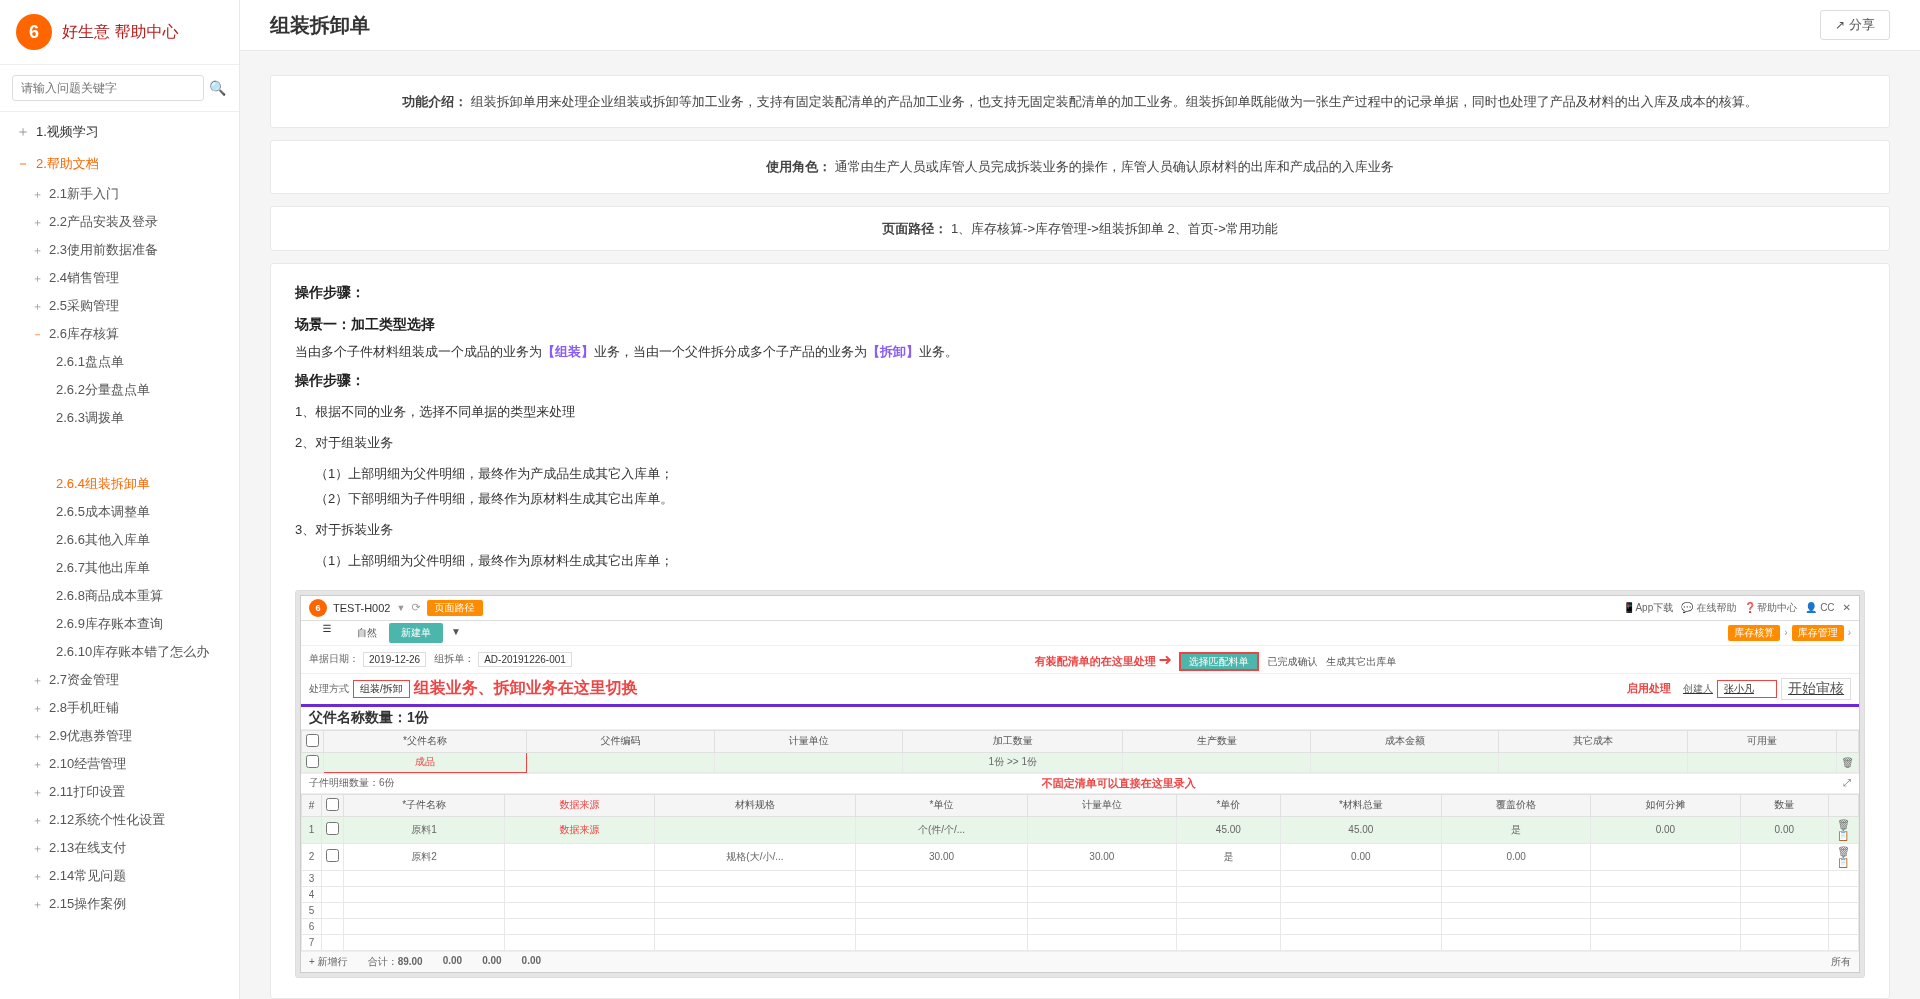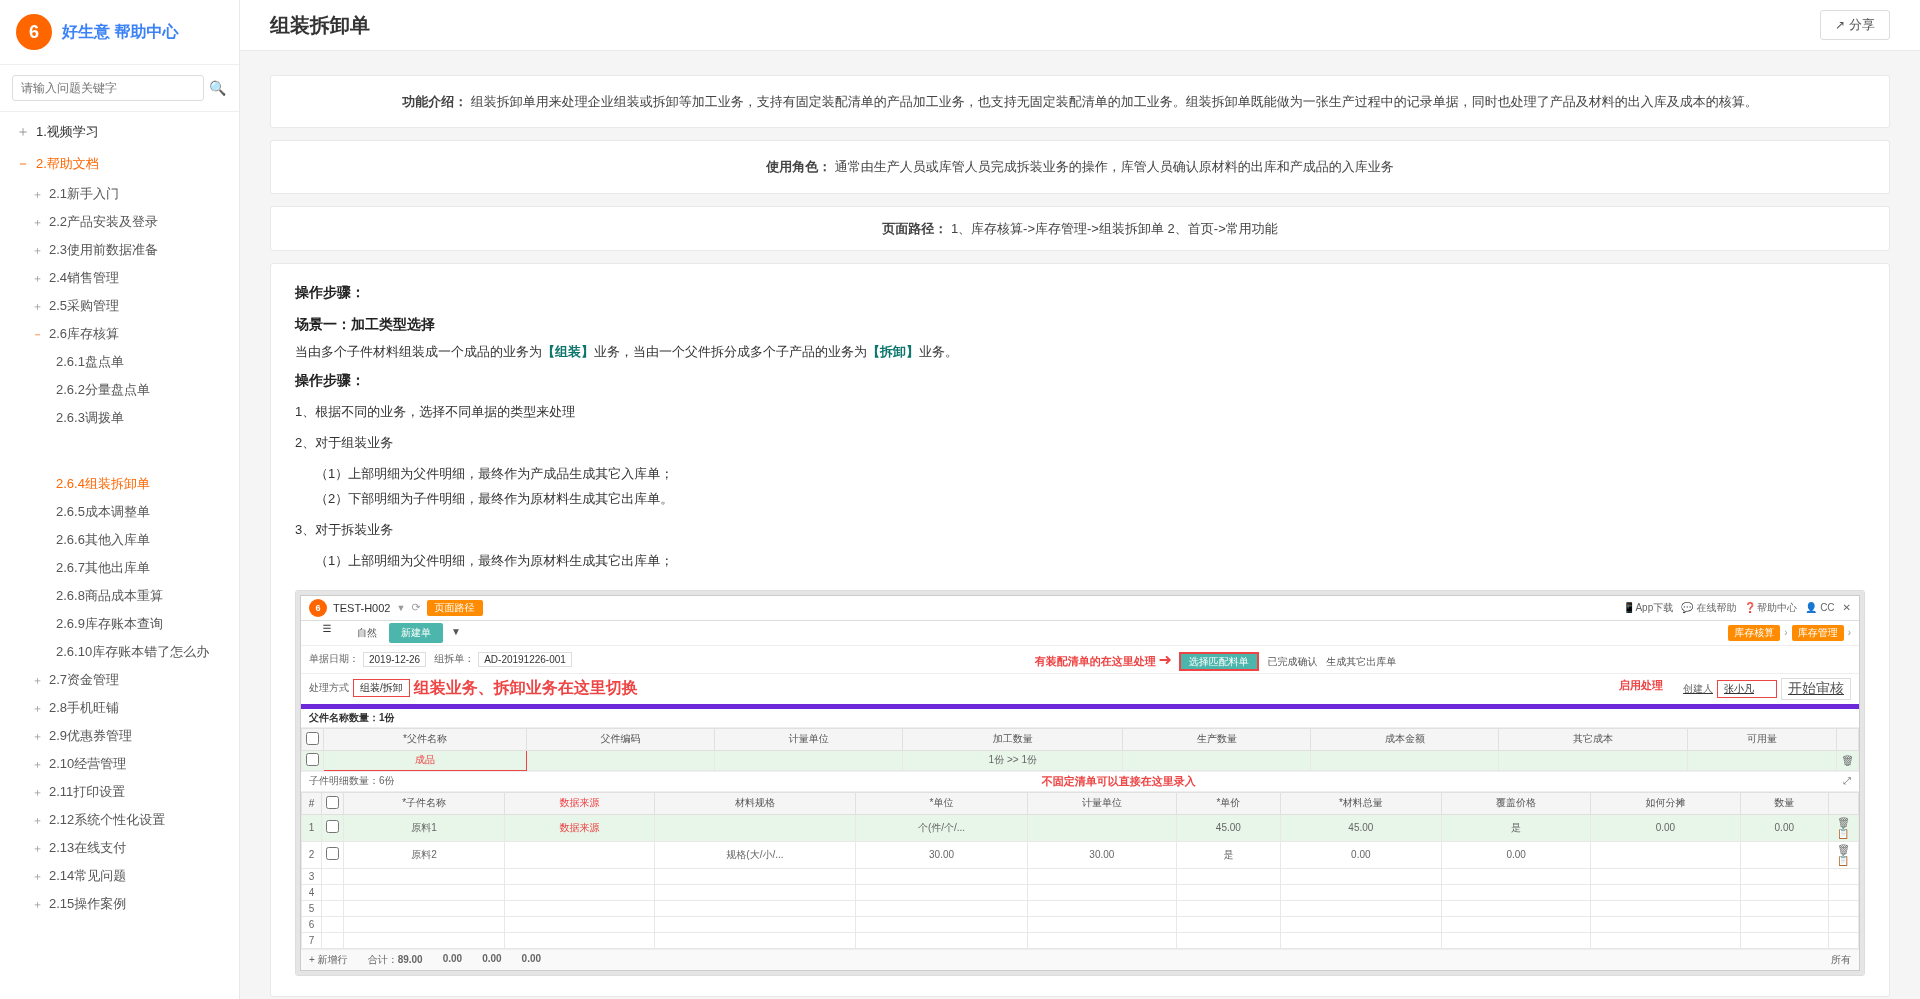--- a/index.html
+++ b/index.html
@@ -31,22 +31,22 @@
       align-items: center;
       justify-content: center;
       color: #fff;
       font-size: 18px;
       font-weight: bold;
       margin-right: 10px;
       flex-shrink: 0;
     }
     .logo-text {
       font-size: 16px;
-      font-weight: bold;
-      color: #3b82f6;
+      font-weight: normal;
+      color: #b91c1c;
     }
     .search-box {
       padding: 10px 12px;
       border-bottom: 1px solid #eee;
       display: flex;
       align-items: center;
       gap: 6px;
     }
     .search-box input {
       flex: 1;
@@ -155,21 +155,21 @@
     }
     .step-desc {
       margin-bottom: 8px;
       line-height: 1.8;
     }
     .step-item {
       margin-left: 20px;
       line-height: 1.9;
     }
     .highlight {
-      color: #0f766e;
+      color: #8b5cf6;
       font-weight: bold;
     }
     .underline-link {
       text-decoration: underline;
       color: #333;
     }
     .content-body {
       background: #fff;
       border: 1px solid #e8e8e8;
       border-radius: 3px;
@@ -418,37 +418,37 @@
 
               <div style="flex:1;text-align:center;position:relative;">
                 <span style="color:#e44;font-size:11px;font-weight:bold;">有装配清单的在这里处理</span>
                 <span style="color:#e44;font-size:16px;"> ➜</span>
                 <span style="border:2px solid #e44;background:#4db6ac;color:#fff;padding:2px 8px;font-size:10px;margin-left:4px;cursor:pointer;">选择匹配料单</span>
                 <span style="color:#555;font-size:10px;margin-left:6px;cursor:pointer;">已完成确认</span>
                 <span style="color:#555;font-size:10px;margin-left:6px;cursor:pointer;">生成其它出库单</span>
               </div>
             </div>
 
-            <div style="background:#fff;padding:4px 8px;display:flex;gap:20px;align-items:flex-start;font-size:10px;border-bottom:5px solid #6d28d9;">
+            <div style="background:#fff;padding:4px 8px;display:flex;gap:12px;align-items:center;font-size:10px;border-bottom:3px solid #6d28d9;">
               <div style="display:flex;gap:4px;align-items:center;">
                 <span style="color:#666;">处理方式</span>
                 <span style="border:1px solid #e44;padding:1px 6px;color:#333;">组装/拆卸</span>
                 <span style="color:#e44;font-size:16px;font-weight:bold;">组装业务、拆卸业务在这里切换</span>
               </div>
               <div style="display:flex;gap:4px;align-items:center;margin-left:auto;">
                 <span style="color:#e44;font-size:11px;font-weight:bold;">启用处理</span>
               </div>
               <div style="display:flex;gap:4px;align-items:center;text-decoration:underline;">
                 <span style="color:#666;">创建人</span>
                 <span style="border:1px solid #e44;padding:1px 6px;color:#333;min-width:60px;">张小凡</span>
                 <span style="border:1px solid #ddd;padding:1px 6px;color:#555;font-size:14px;cursor:pointer;">开始审核</span>
               </div>
             </div>
 
-            <div style="background:#fff;padding:2px 8px;font-size:10px;font-weight:bold;color:#333;border-bottom:1px solid #eee;">
+            <div style="background:#fff;padding:2px 8px;font-size:14px;font-weight:bold;color:#333;border-bottom:1px solid #eee;">
               父件名称数量：1份
             </div>
 
             <table class="mock-table" style="margin:0;font-size:10px;">
               <thead>
                 <tr>
                   <th style="width:20px;"><input type="checkbox" style=""></th>
                   <th>*父件名称</th>
                   <th>父件编码</th>
                   <th>计量单位</th>

